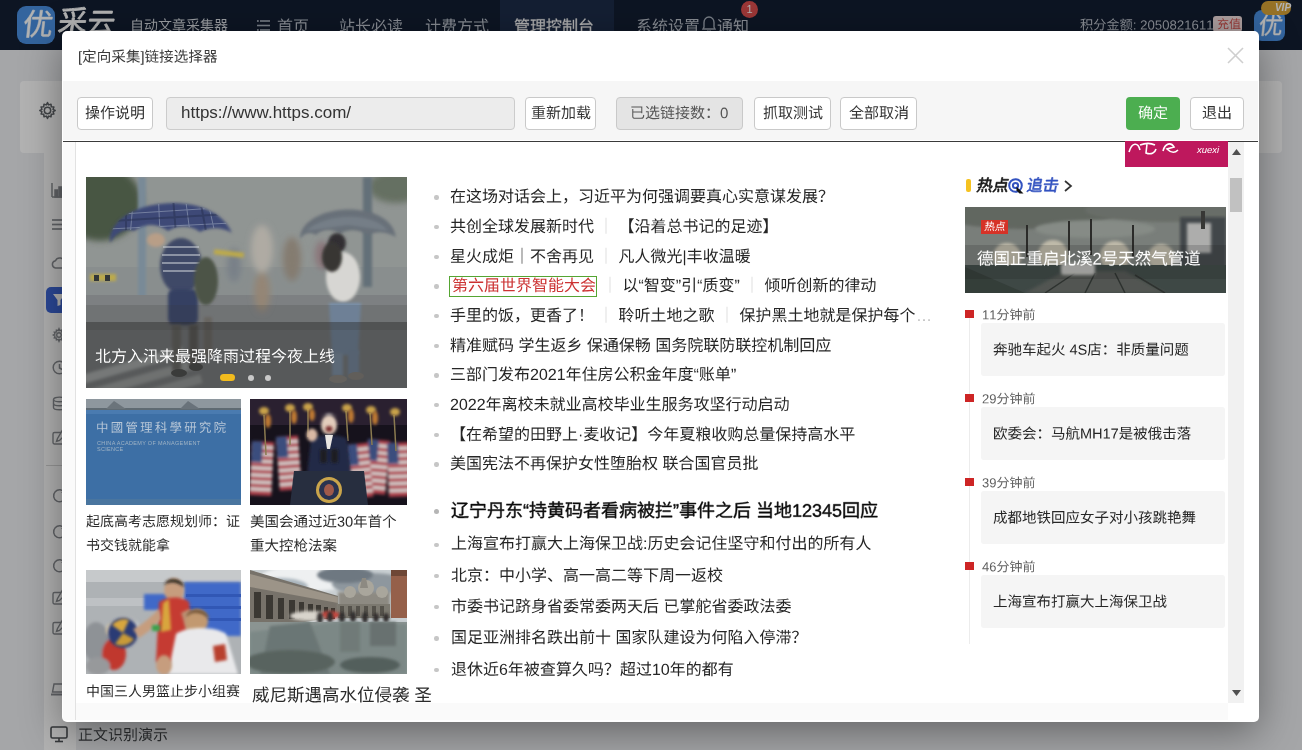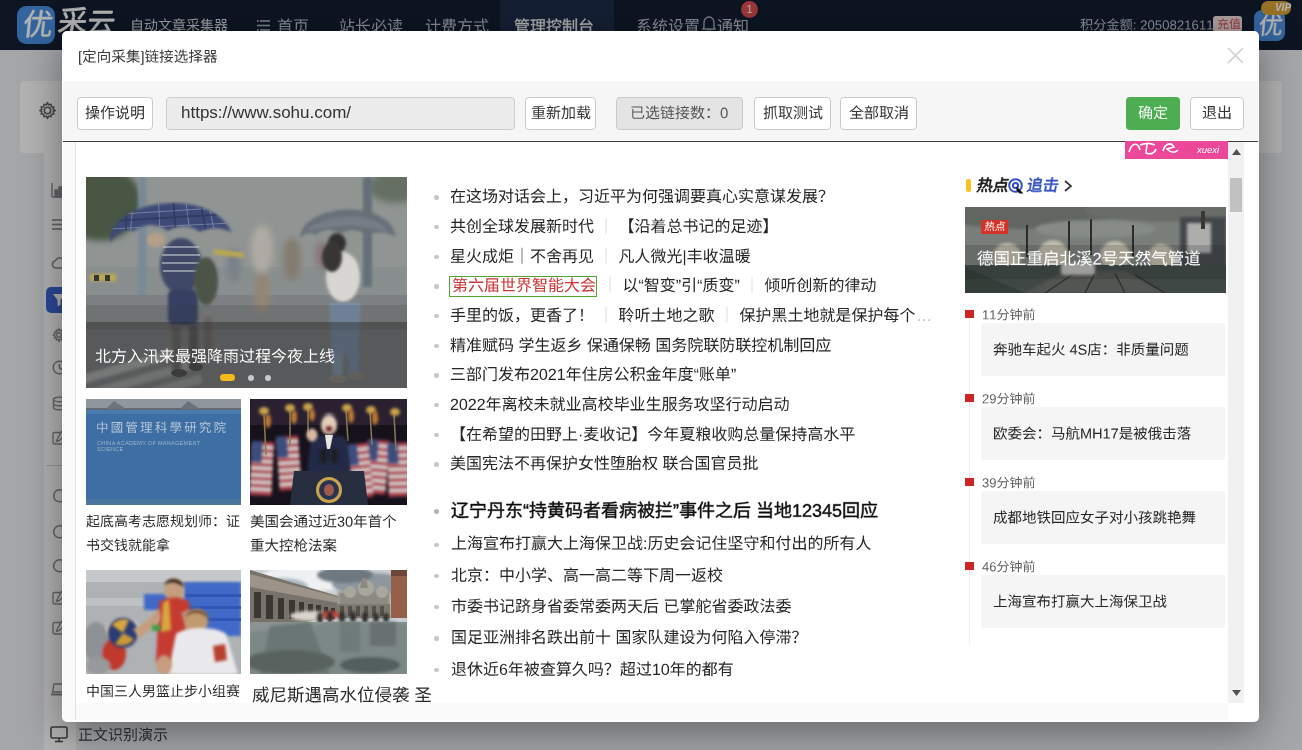--- a/index.html
+++ b/index.html
@@ -653,21 +653,21 @@
     <div class="abs" style="left:77px;top:96.5px;width:76px;height:33px;background:#fff;border:1px solid #c9c9c9;border-radius:4px"></div>
     <svg class="t" style="left:85.0px;top:105.3px" width="60" height="17">
       <g transform="translate(0,13.1) scale(0.150,-0.150)" fill="#333">
         <use href="#g64CD" x="0.0"></use>
         <use href="#g4F5C" x="100.0"></use>
         <use href="#g8BF4" x="200.0"></use>
         <use href="#g660E" x="300.0"></use>
       </g>
     </svg>
     <div class="abs" style="left:166px;top:96.5px;width:349px;height:33px;background:#ececec;border:1px solid #ccc;border-radius:4px"></div>
-    <div class="abs" style="left:181px;top:103px;font-size:17px;color:#333;font-family:'Liberation Sans',sans-serif">https://www.sohu.com/</div>
+    <div class="abs" style="left:181px;top:103px;font-size:17px;color:#333;font-family:'Liberation Sans',sans-serif">https://www.https.com/</div>
     <div class="abs" style="left:525px;top:96.5px;width:71px;height:33px;background:#fff;border:1px solid #c9c9c9;border-radius:4px"></div>
     <svg class="t" style="left:530.5px;top:105.3px" width="60" height="17">
       <g transform="translate(0,13.1) scale(0.150,-0.150)" fill="#333">
         <use href="#g91CD" x="0.0"></use>
         <use href="#g65B0" x="100.0"></use>
         <use href="#g52A0" x="200.0"></use>
         <use href="#g8F7D" x="300.0"></use>
       </g>
     </svg>
     <div class="abs" style="left:616px;top:96.5px;width:127px;height:33px;background:#e4e4e4;border:1px solid #c9c9c9;border-radius:4px"></div>
@@ -720,21 +720,21 @@
     <div class="abs" style="left:76px;top:141.5px;width:1152px;height:561.5px;background:#fff"></div>
     <div class="abs" style="left:76px;top:703px;width:1152px;height:17px;background:#fafafa"></div>
     <div class="abs" style="left:1228px;top:141.5px;width:16px;height:561.5px;background:#f1f1f1"></div>
     <svg class="t" style="left:1232px;top:148.5px" width="9" height="6">
       <path d="M4.5 0L9 6L0 6Z" fill="#505050"></path>
     </svg>
     <svg class="t" style="left:1232px;top:690px" width="9" height="6">
       <path d="M4.5 6L9 0L0 0Z" fill="#505050"></path>
     </svg>
     <div class="abs" style="left:1230px;top:177.5px;width:12px;height:34px;background:#c1c1c1"></div>
-    <div class="abs" style="left:1125px;top:141px;width:103px;height:18px;background:#ec4899;overflow:hidden"><svg width="103" height="15">
+    <div class="abs" style="left:1125px;top:141px;width:103px;height:26px;background:#be185d;overflow:hidden"><svg width="103" height="15">
         <g stroke="#fff" stroke-width="1.6" fill="none">
           <path d="M4 11C7 1 13 1 15 9M15 4C20 2 26 2 30 4M22 3L21 12C26 14 30 12 31 8M38 10C40 2 46 1 49 6L42 8C46 12 50 12 53 9"></path>
         </g>
         <text x="72" y="12" font-family="Liberation Sans" font-style="italic" font-size="9.5" fill="#fff">xuexi</text>
       </svg></div>
     <svg class="t" style="left:86px;top:177px;overflow:hidden" width="321" height="211" viewBox="0 0 321 211">
 <defs>
         <filter id="b3" x="-40%" y="-40%" width="180%" height="180%">
           <feGaussianBlur stdDeviation="3"></feGaussianBlur>
         </filter>

